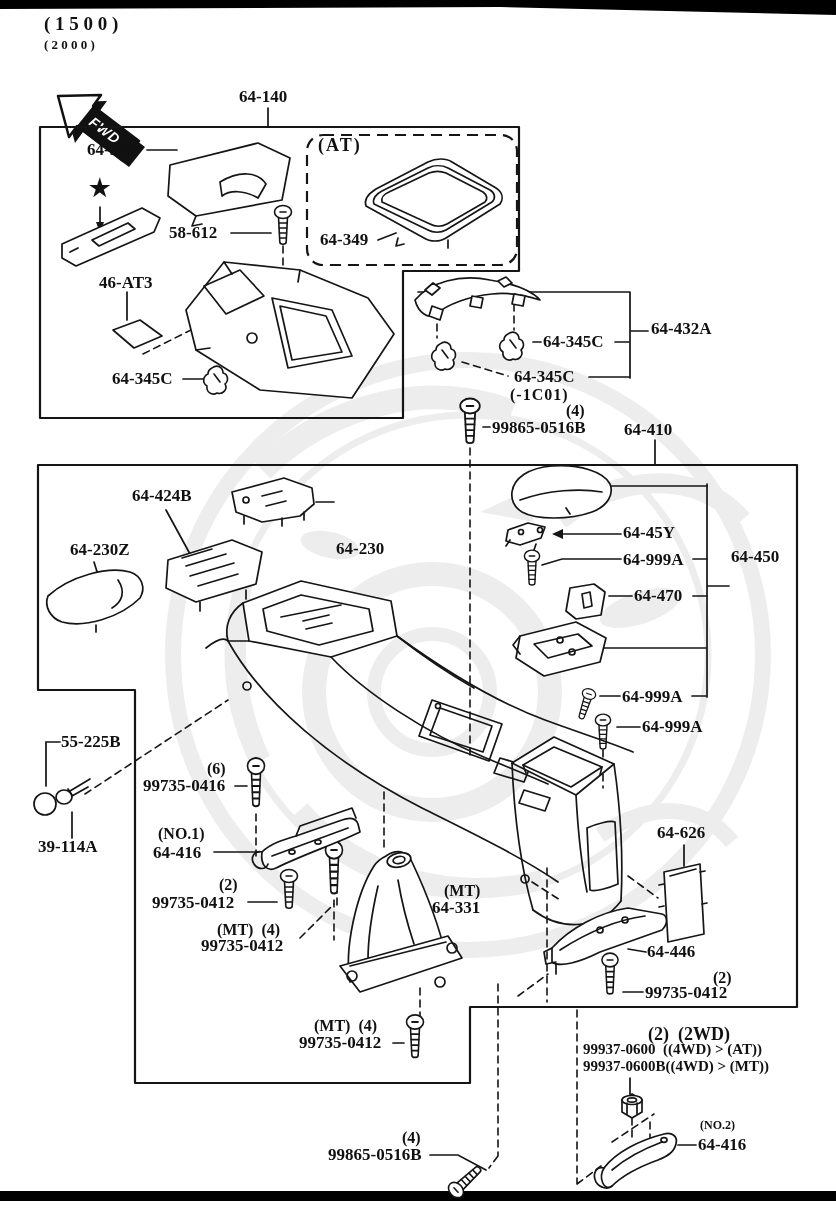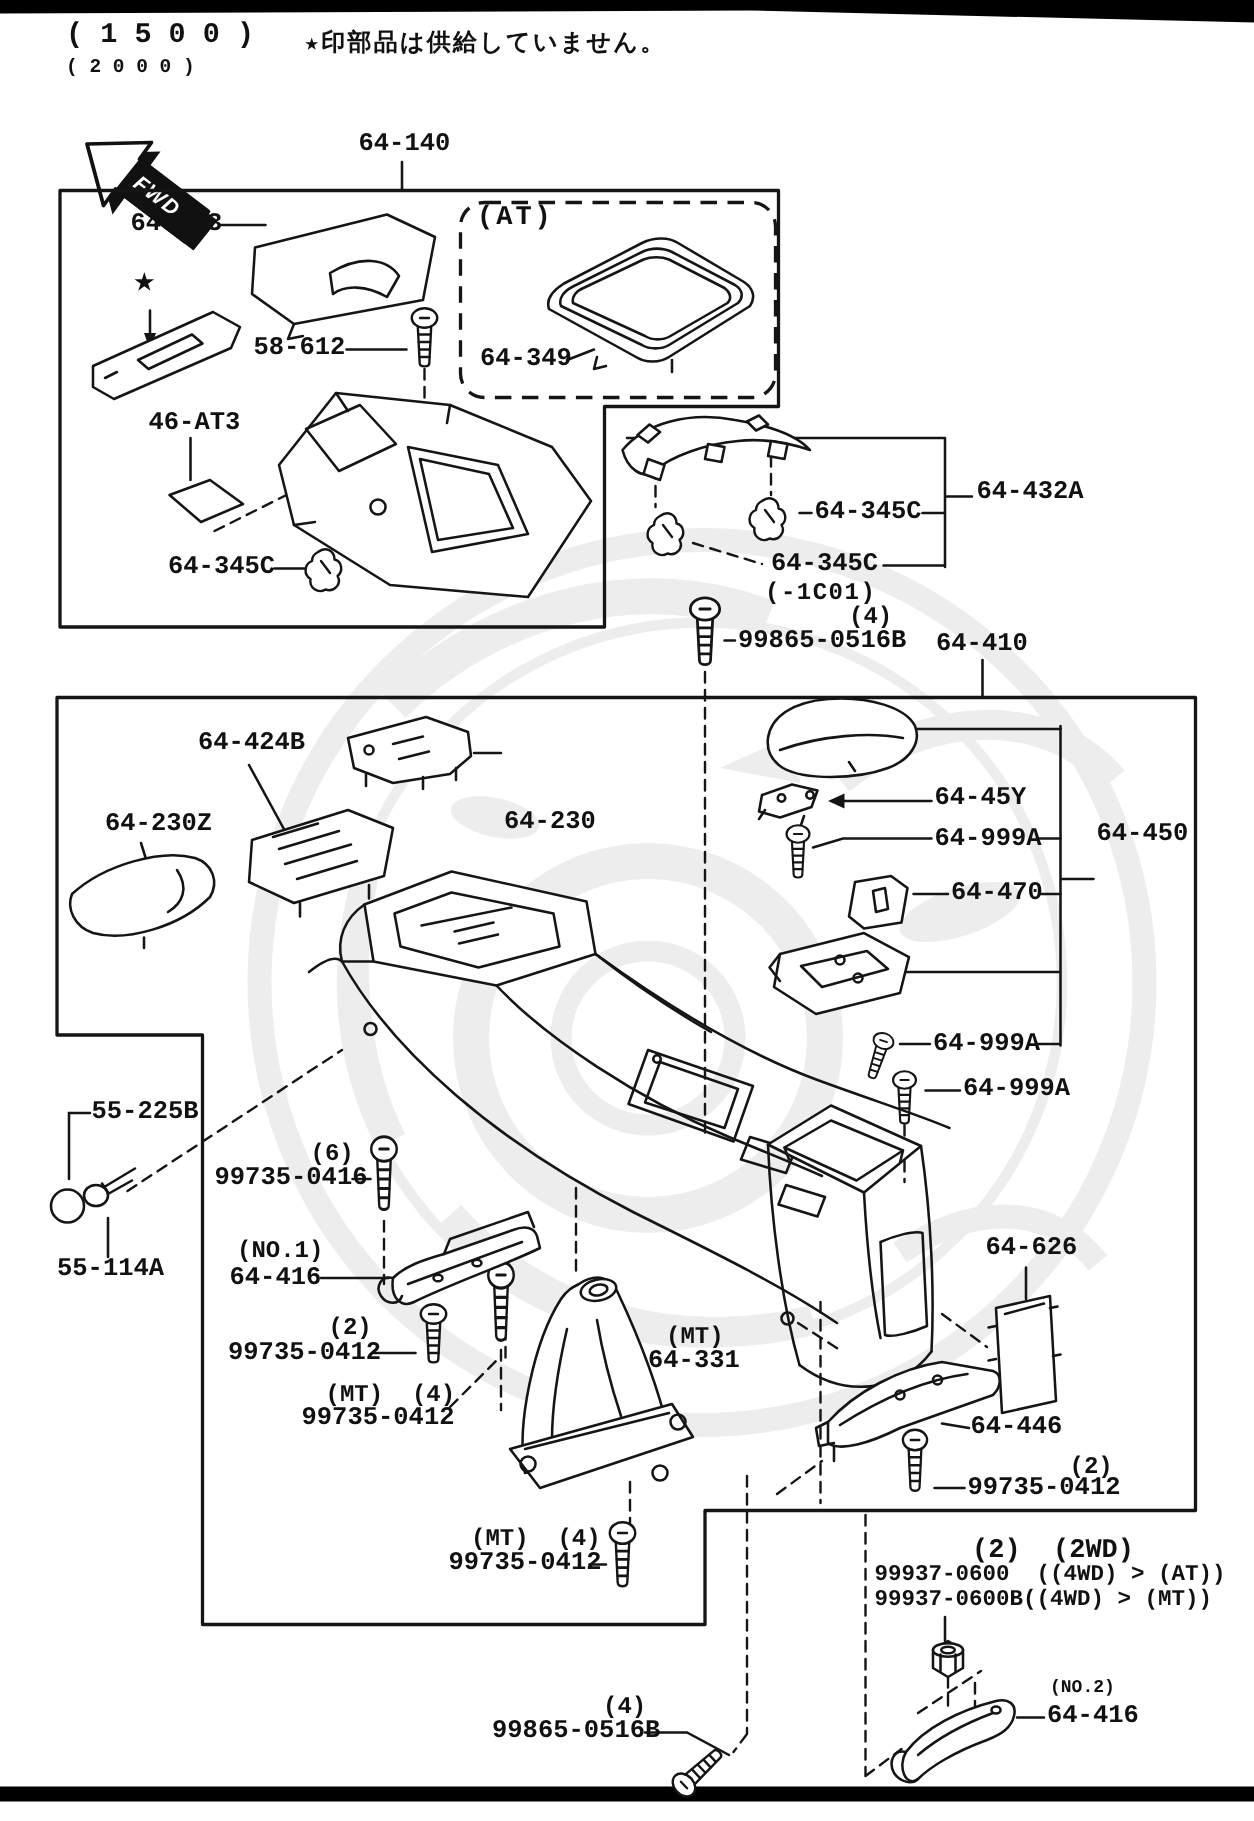--- a/index.html
+++ b/index.html
@@ -1,21 +1,21 @@
 <!DOCTYPE html>
 <html><head>
 <meta charset="utf-8">
 <style>
   html,body{margin:0;padding:0;background:#888;}
   .stage{position:relative;width:836px;height:1214px;background:#ffffff;overflow:hidden;
          font-family:"Liberation Sans",sans-serif;}
   .stage svg{position:absolute;left:0;top:0;}
   #callout-layer{position:absolute;left:0;top:0;width:100%;height:100%;pointer-events:none;}
   .callout{position:absolute;font-weight:700;font-size:17px;color:#111;line-height:1.05;
-           white-space:pre;font-family:Liberation Mono, monospace;}
+           white-space:pre;font-family:Liberation Serif, serif;}
 </style>
 </head>
 <body>
 
 <div class="stage">
 
 <svg width="836" height="1214" viewBox="0 0 836 1214">
   <defs>
     <g id="scr" stroke="#151515" stroke-width="1.6" fill="#fff">
       <path d="M-4.5,5 L4.5,5 L3.2,30 C3.2,33 -3.2,33 -3.2,30 Z"></path>
@@ -264,21 +264,20 @@
       <path d="M604,1168 C596,1166 592,1174 596,1182 C600,1188 608,1190 612,1186" fill="none"></path>
     </g>
 
     <use href="#scr" transform="translate(456,1190) rotate(-133)"></use>
   </g>
 </svg>
 
 <div id="callout-layer">
       <div class="callout" style="left: 44px; top: 14px; font-size: 19px;">( 1 5 0 0 )</div>
       <div class="callout" style="left: 44px; top: 38px; font-size: 13px;">( 2 0 0 0 )</div>
-      <div class="callout" style="left: 203px; top: 21px; font-size: 16px; letter-spacing: 1.5px;">★印部品は供給していません。</div>
       <div class="callout" style="left: 239px; top: 88px;">64-140</div>
       <div class="callout" style="left: 87px; top: 141px;">64-393</div>
       <div class="callout" style="left: 89px; top: 176px; font-size: 24px;">★</div>
       <div class="callout" style="left: 169px; top: 224px;">58-612</div>
       <div class="callout" style="left: 99px; top: 274px;">46-AT3</div>
       <div class="callout" style="left: 112px; top: 370px;">64-345C</div>
       <div class="callout" style="left: 318px; top: 136px; font-size: 18px; letter-spacing: 2px;">(AT)</div>
       <div class="callout" style="left: 320px; top: 231px;">64-349</div>
       <div class="callout" style="left: 651px; top: 320px;">64-432A</div>
       <div class="callout" style="left: 543px; top: 333px;">64-345C</div>
@@ -292,21 +291,21 @@
       <div class="callout" style="left: 54px; top: 541px; margin-left: 16px;">64-230Z</div>
       <div class="callout" style="left: 623px; top: 524px;">64-45Y</div>
       <div class="callout" style="left: 623px; top: 551px;">64-999A</div>
       <div class="callout" style="left: 634px; top: 587px;">64-470</div>
       <div class="callout" style="left: 731px; top: 548px;">64-450</div>
       <div class="callout" style="left: 622px; top: 688px;">64-999A</div>
       <div class="callout" style="left: 642px; top: 718px;">64-999A</div>
       <div class="callout" style="left: 61px; top: 733px;">55-225B</div>
       <div class="callout" style="left: 207px; top: 761px; font-size: 16px;">(6)</div>
       <div class="callout" style="left: 143px; top: 777px;">99735-0416</div>
-      <div class="callout" style="left: 38px; top: 838px;">55-114A</div>
+      <div class="callout" style="left: 38px; top: 838px;">39-114A</div>
       <div class="callout" style="left: 158px; top: 826px; font-size: 16px;">(NO.1)</div>
       <div class="callout" style="left: 153px; top: 844px;">64-416</div>
       <div class="callout" style="left: 219px; top: 877px; font-size: 16px;">(2)</div>
       <div class="callout" style="left: 152px; top: 894px;">99735-0412</div>
       <div class="callout" style="left: 217px; top: 922px; font-size: 16px;">(MT)  (4)</div>
       <div class="callout" style="left: 201px; top: 937px;">99735-0412</div>
       <div class="callout" style="left: 444px; top: 883px; font-size: 16px;">(MT)</div>
       <div class="callout" style="left: 432px; top: 899px;">64-331</div>
       <div class="callout" style="left: 657px; top: 824px;">64-626</div>
       <div class="callout" style="left: 647px; top: 943px;">64-446</div>

